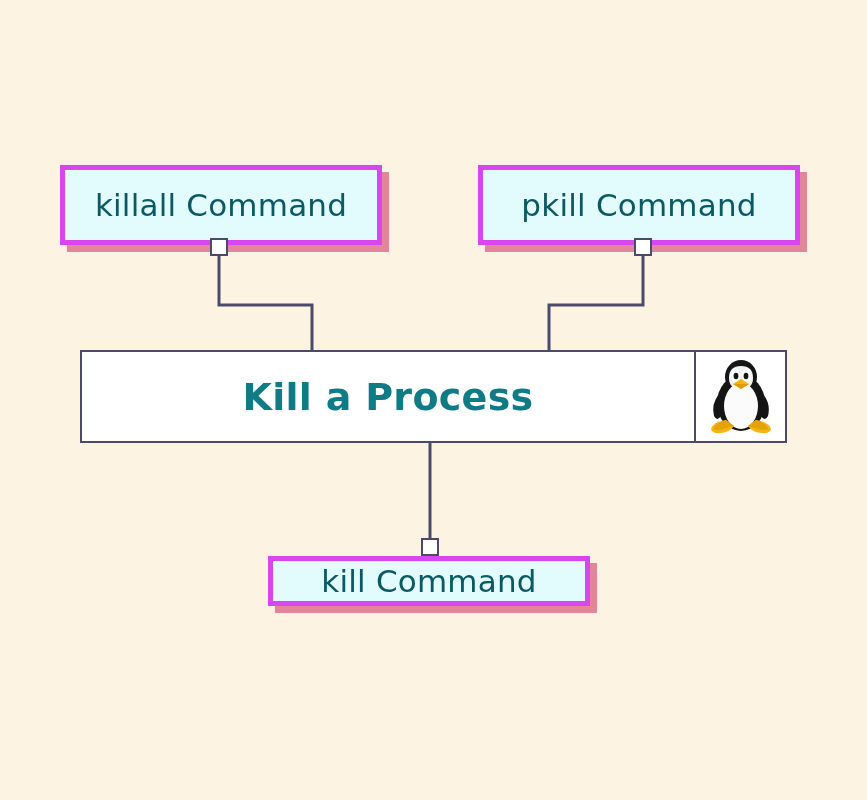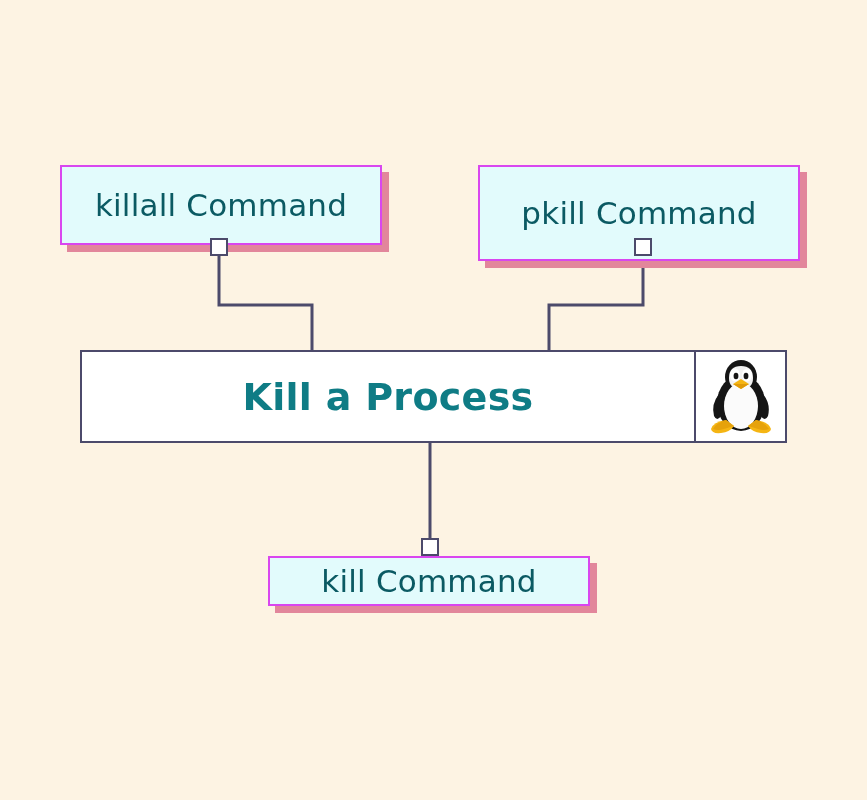--- a/index.html
+++ b/index.html
@@ -36,21 +36,21 @@
     position: absolute;
     box-sizing: border-box;
     display: flex;
     align-items: center;
     justify-content: center;
   }
 
   
   .node-leaf {
     background: #E2FBFC;
-    border: 2px solid #d946ef;
+    border: 5px solid #d946ef;
     box-shadow: 7px 7px 0 0 #E2869B;
   }
   .node-leaf .node-label {
     color: #0B5A63;
     font-size: 31px;
     font-weight: 400;
     letter-spacing: 0.2px;
     white-space: nowrap;
   }
 
@@ -111,21 +111,21 @@
     <path d="M 643 248 L 643 305 L 549 305 L 549 350" fill="none" stroke="#4C4A6B" stroke-width="3"></path>
 
     <path d="M 430 443 L 430 556" fill="none" stroke="#4C4A6B" stroke-width="3"></path>
   </svg>
 
   <div class="node node-leaf" style="left:60px; top:165px; width:322px; height:80px;">
     <span class="node-label">killall Command</span>
   </div>
   <div class="handle" style="left:210px; top:238px;"></div>
 
-  <div class="node node-leaf" style="left:478px; top:165px; width:322px; height:96px;">
+  <div class="node node-leaf" style="left:478px; top:165px; width:322px; height:80px;">
     <span class="node-label">pkill Command</span>
   </div>
   <div class="handle" style="left:634px; top:238px;"></div>
 
   <div class="node node-root" style="left:80px; top:350px; width:707px; height:93px;">
 
     <div class="root-title-cell">
       <span class="node-label">Kill a Process</span>
     </div>
 

